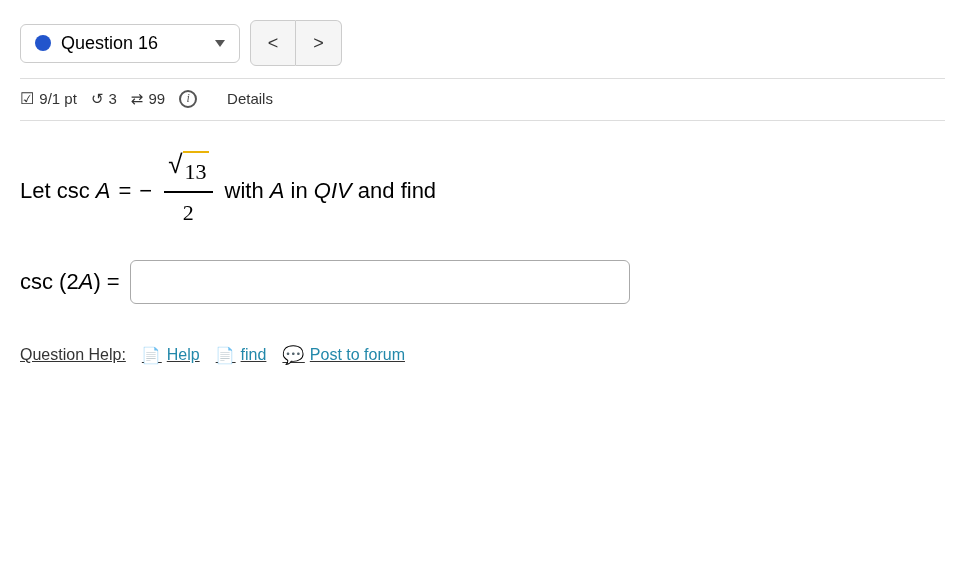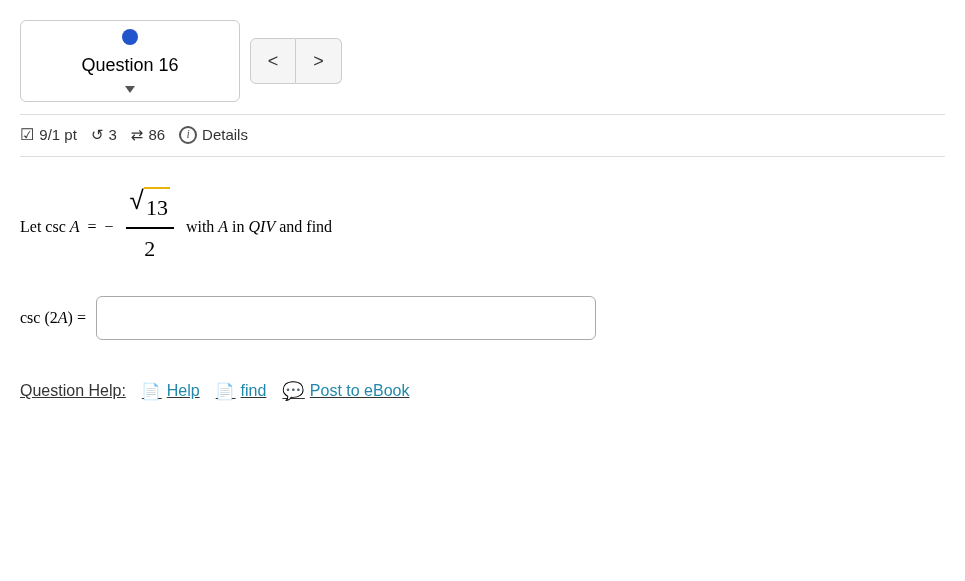--- a/index.html
+++ b/index.html
@@ -24,21 +24,20 @@
       align-items: center;
       border: 1.5px solid #ccc;
       border-radius: 6px;
       padding: 8px 14px;
       font-size: 18px;
       font-family: Arial, sans-serif;
       gap: 10px;
       min-width: 220px;
       cursor: pointer;
       background: #fff;
-      flex-direction: column;
     }
 
     .question-dot {
       width: 16px;
       height: 16px;
       border-radius: 50%;
       background: #2255cc;
       flex-shrink: 0;
     }
 
@@ -117,35 +116,36 @@
       font-style: italic;
       font-family: serif;
       color: #555;
       cursor: pointer;
     }
 
     .details-link {
       color: #333;
       text-decoration: none;
       cursor: pointer;
+      margin-left: 25px;
     }
 
     .math-question {
       font-size: 22px;
       margin-bottom: 30px;
       line-height: 1.6;
       display: flex;
       align-items: center;
       gap: 8px;
       flex-wrap: wrap;
     }
 
     .math-text {
-      font-family: Liberation Serif, serif;
-      font-size: 16px;
+      font-family: Liberation Sans, sans-serif;
+      font-size: 22px;
     }
 
     .math-italic {
       font-style: italic;
     }
 
     .fraction-container {
       display: inline-flex;
       flex-direction: column;
       align-items: center;
@@ -254,21 +254,21 @@
   <span class="score-item">
     <span class="icon-check">☑</span>
     <span>9/1 pt</span>
   </span>
   <span class="score-item">
     <span>↺</span>
     <span>3</span>
   </span>
   <span class="score-item">
     <span>⇄</span>
-    <span>86</span>
+    <span>99</span>
   </span>
   <span class="score-item">
     <span class="info-circle">i</span>
     <span class="details-link">Details</span>
   </span>
 </div>
 
 <div class="math-question">
   <span class="math-text">Let csc&nbsp;<span class="math-italic">A</span></span>
   <span class="math-text">=</span>
@@ -295,15 +295,15 @@
   <a class="help-link">
     <span class="doc-icon">📄</span>
     <span>Help</span>
   </a>
   <a class="help-link">
     <span class="doc-icon">📄</span>
     <span>find</span>
   </a>
   <a class="help-link">
     <span class="forum-icon">💬</span>
-    <span>Post to eBook</span>
+    <span>Post to forum</span>
   </a>
 </div>
 
 </body></html>

